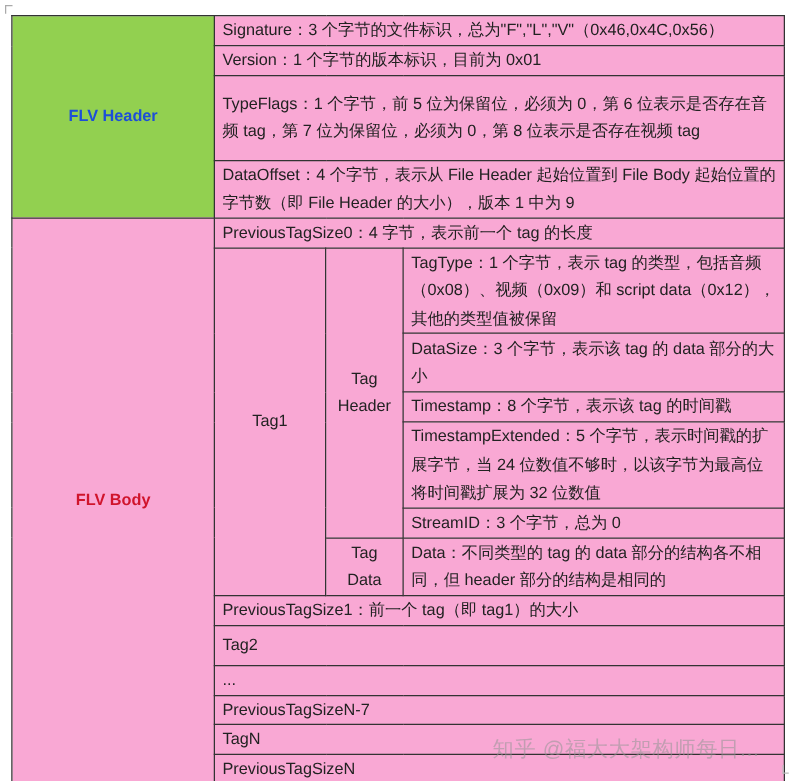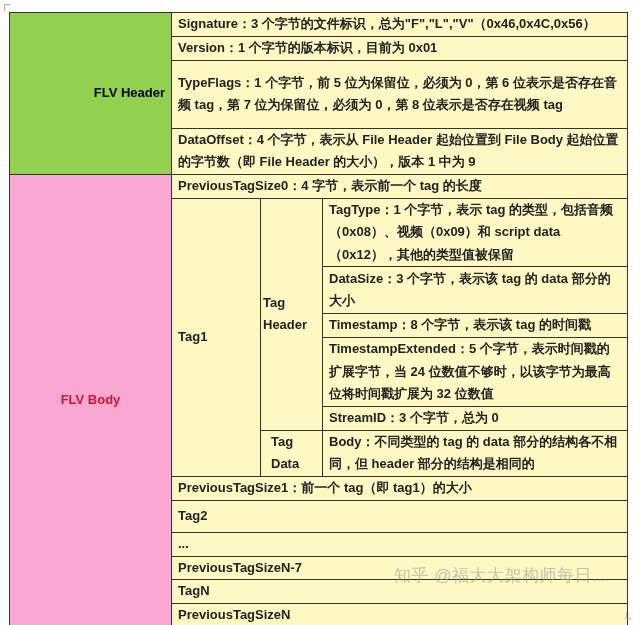--- a/index.html
+++ b/index.html
@@ -7,25 +7,25 @@
            font-family: "Liberation Sans", "DejaVu Sans", sans-serif; color: #222; }
     .corner-mark { position: absolute; left: 4px; top: 4px; width: 5px; height: 6px;
                    border-left: 1px solid #aaa; border-top: 1px solid #aaa; }
     .corner-mark-br { position: absolute; left: 626px; top: 612px; width: 4px; height: 6px;
                    border-left: 1px solid #bbb; border-bottom: 1px solid #bbb; }
     table.flv { position: absolute; left: 9px; top: 12px; border-collapse: collapse;
                 table-layout: fixed; width: 618px; }
     table.flv td { border: 1px solid #333; padding: 0 6px; font-size: 13px;
                    line-height: 22.5px; vertical-align: middle; }
     td.sec { text-align: center; font-weight: bold; font-size: 13px; }
-    td.sec-header { background: #92d050; color: #000000; text-align: right; }
+    td.sec-header { background: #92d050; color: #1d4ed8; }
     td.sec-body { background: #f9a8d4; color: #d0142c; }
-    td.center { text-align: left; }
-    td.desc { background: #fef9c3; font-weight: bold; }
-    .watermark { position: absolute; left: 394px; top: 564px; font-size: 17px;
+    td.center { text-align: center; }
+    td.desc { background: #f9a8d4; }
+    .watermark { position: absolute; left: 394px; top: 588px; font-size: 17px;
                  color: rgba(150,150,150,0.55); letter-spacing: 0.5px; white-space: nowrap; }
   </style>
 </head>
 <body>
 
 <div class="corner-mark"></div>
 
 <table class="flv">
   <colgroup>
     <col style="width:162px">
@@ -65,21 +65,21 @@
       <td class="desc">Timestamp：8 个字节，表示该 tag 的时间戳</td>
     </tr>
     <tr style="height:68px">
       <td class="desc">TimestampExtended：5 个字节，表示时间戳的扩展字节，当 24 位数值不够时，以该字节为最高位将时间戳扩展为 32 位数值</td>
     </tr>
     <tr style="height:24px">
       <td class="desc">StreamID：3 个字节，总为 0</td>
     </tr>
     <tr style="height:46px">
       <td class="center desc" style="padding:0 10px;">Tag Data</td>
-      <td class="desc">Body：不同类型的 tag 的 data 部分的结构各不相同，但 header 部分的结构是相同的</td>
+      <td class="desc">Data：不同类型的 tag 的 data 部分的结构各不相同，但 header 部分的结构是相同的</td>
     </tr>
     <tr style="height:24px">
       <td class="desc" colspan="3">PreviousTagSize1：前一个 tag（即 tag1）的大小</td>
     </tr>
     <tr style="height:32px">
       <td class="desc" colspan="3">Tag2</td>
     </tr>
     <tr style="height:24px">
       <td class="desc" colspan="3">...</td>
     </tr>

